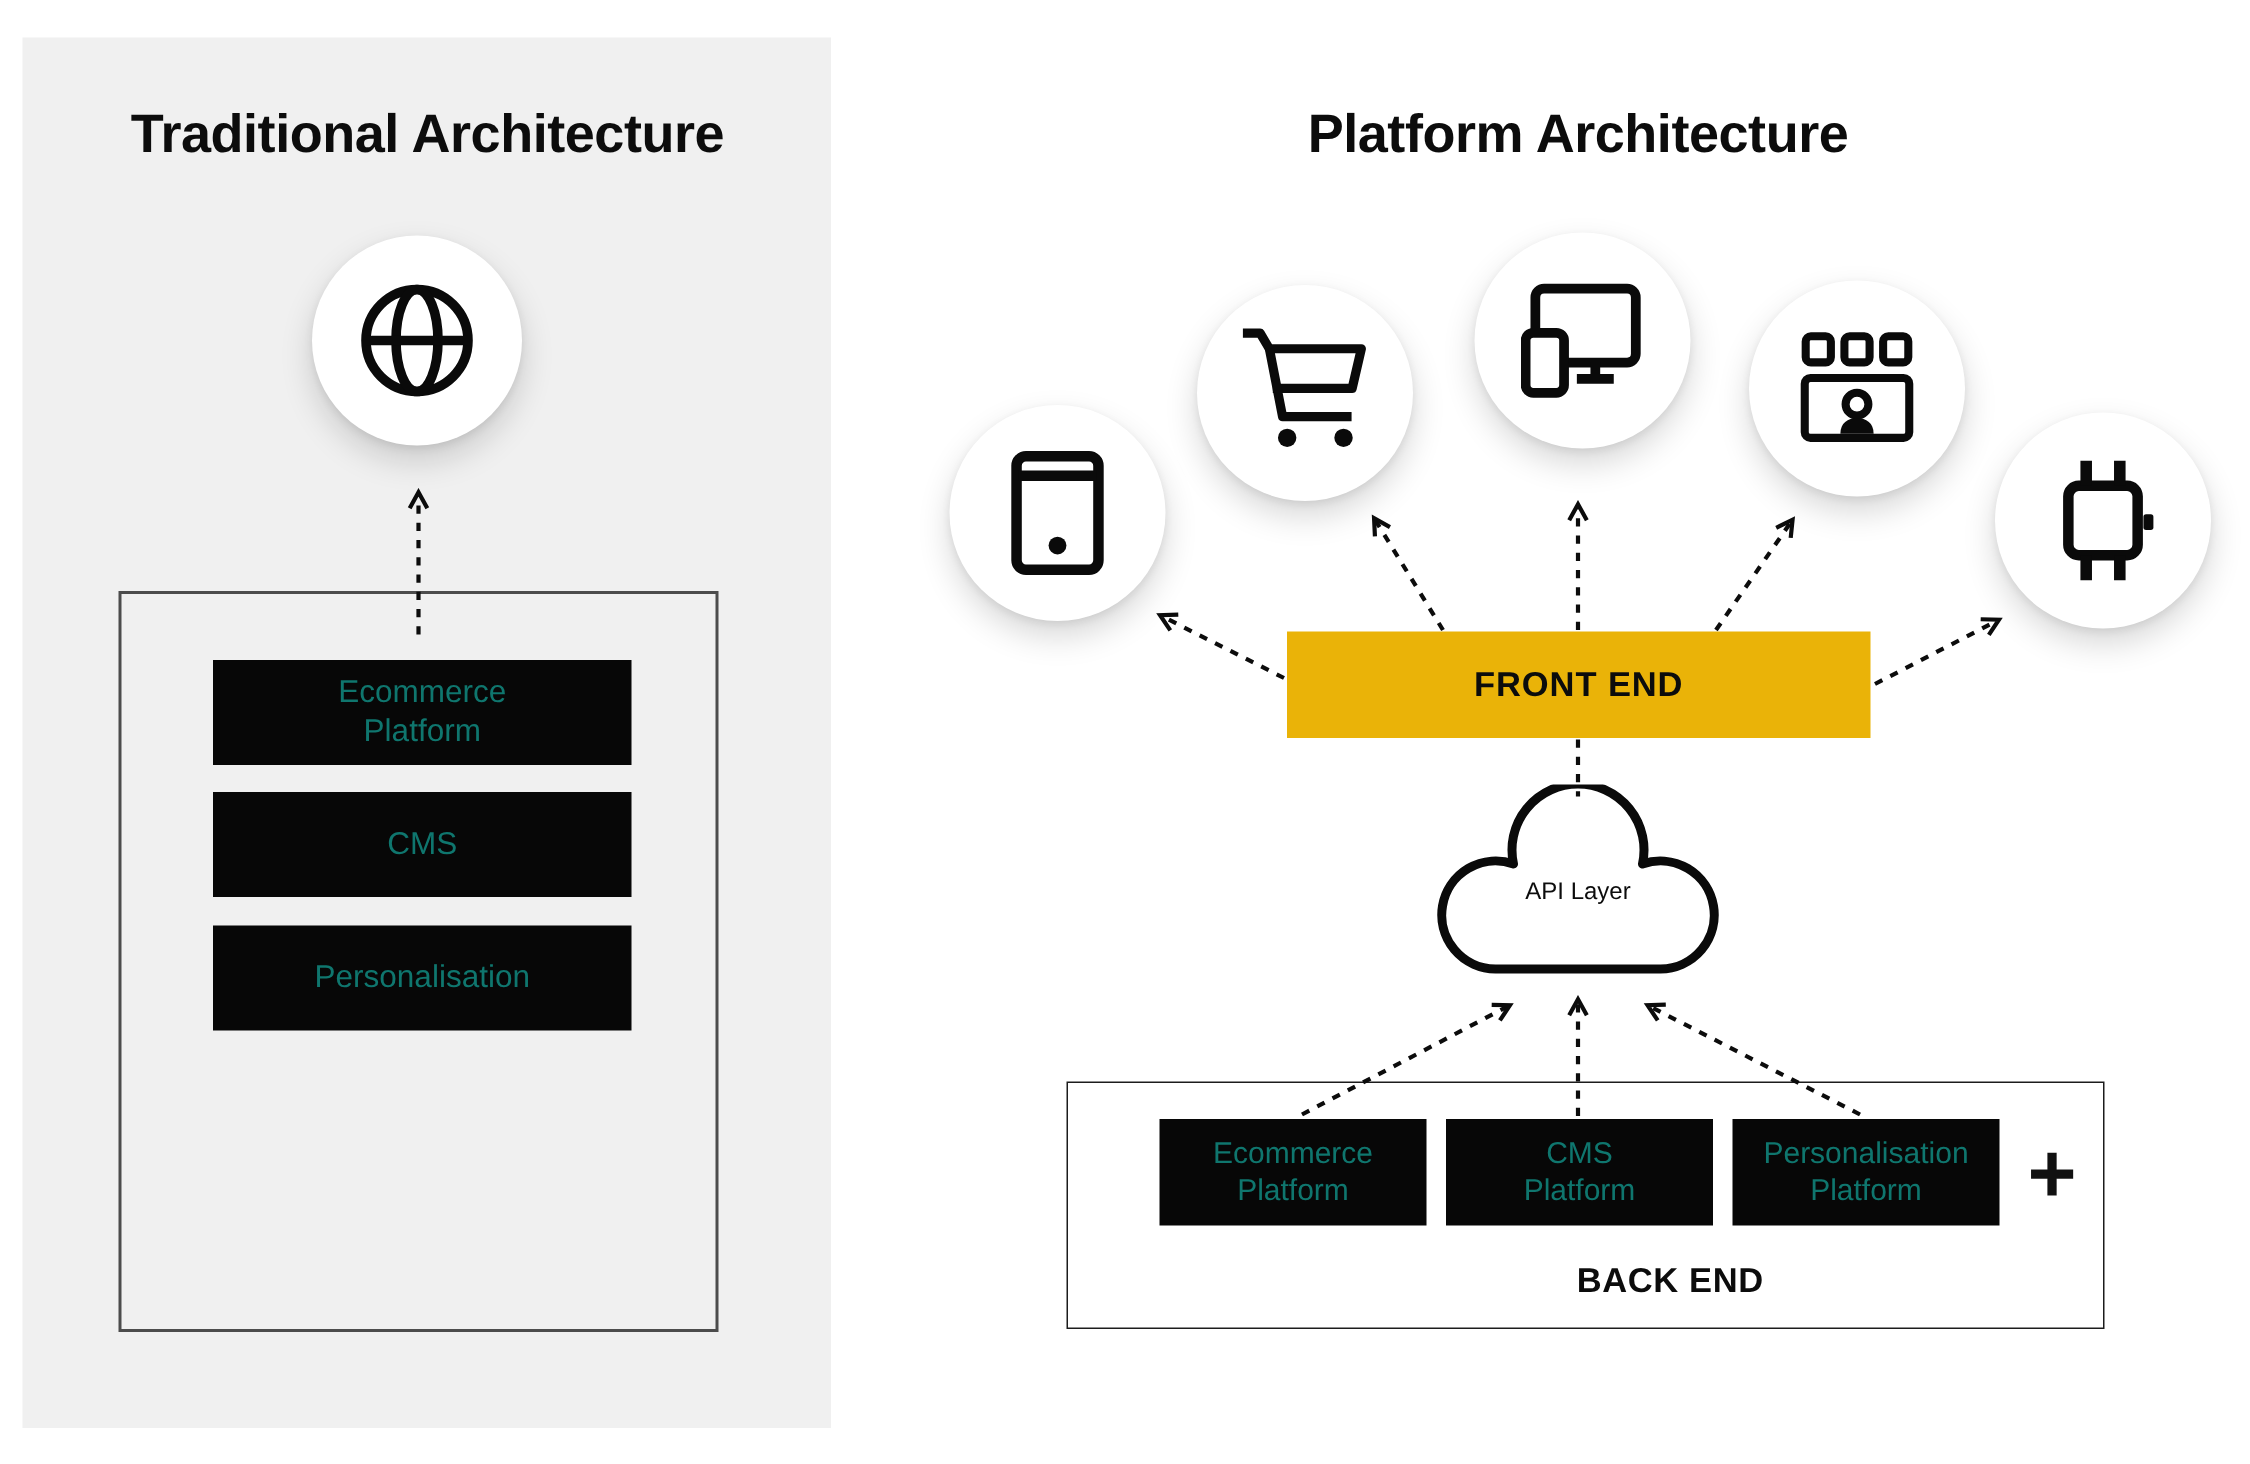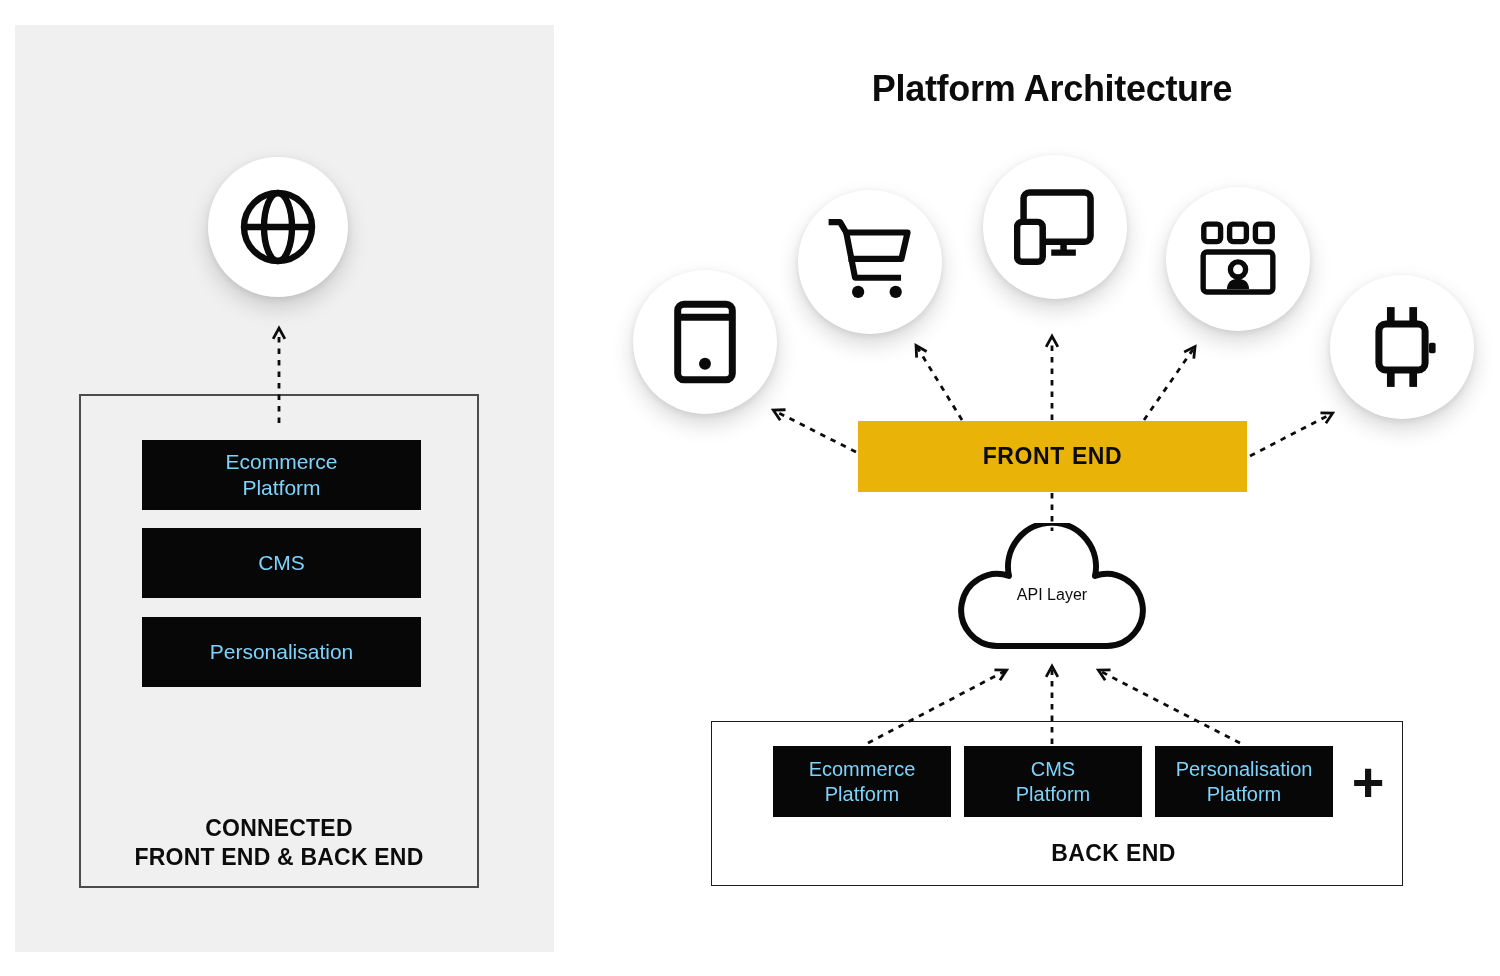--- a/index.html
+++ b/index.html
@@ -15,21 +15,21 @@
   .title-left{left:15px;top:68px;width:540px;}
   .title-right{left:852px;top:68px;width:400px;}
   .circle{
     background:#ffffff;border-radius:50%;
     box-shadow:0 10px 22px rgba(0,0,0,.16),0 2px 6px rgba(0,0,0,.08);
     display:flex;align-items:center;justify-content:center;
   }
   .globe-circle{left:208px;top:157px;width:140px;height:140px;}
   .outline-box{left:79px;top:394px;width:400px;height:494px;border:2px solid #4c4c4c;background:transparent;box-sizing:border-box;}
   .black-box{
-    background:#070707;color:#7dd3fc;display:flex;align-items:center;justify-content:center;
+    background:#070707;color:#0f766e;display:flex;align-items:center;justify-content:center;
     text-align:center;font-size:21px;line-height:26px;white-space:pre-line;
   }
   .lb{left:142px;width:279px;height:70px;}
   .lb0{top:440px;} .lb1{top:528px;} .lb2{top:617px;}
   .connected-caption{
     left:79px;top:814px;width:400px;text-align:center;
     font-size:23px;font-weight:700;line-height:29px;white-space:pre-line;letter-spacing:.2px;
   }
   
   .ch-circle{width:144px;height:144px;}
@@ -56,40 +56,39 @@
   .dash{stroke:#0c0c0c;stroke-width:2.8;fill:none;stroke-dasharray:5.5 6;}
   .icon{display:block;}
 </style>
 </head>
 <body>
 
 <div class="stage">
 
   <div class="abs left-panel"></div>
 
+  <div class="abs panel-title title-left">Traditional Architecture</div>
 
   <div class="abs circle globe-circle">
     <svg class="icon" width="96" height="96" viewBox="0 0 24 24">
       <g fill="none" stroke="#0a0a0a" stroke-width="1.6">
         <circle cx="12" cy="12" r="8.5"></circle>
         <ellipse cx="12" cy="12" rx="3.5" ry="8.5"></ellipse>
         <line x1="3.5" y1="12" x2="20.5" y2="12"></line>
       </g>
     </svg>
   </div>
 
   <div class="abs outline-box"></div>
 
   <div class="abs black-box lb lb0">Ecommerce
 Platform</div>
   <div class="abs black-box lb lb1">CMS</div>
   <div class="abs black-box lb lb2">Personalisation</div>
 
-  <div class="abs connected-caption">CONNECTED
-FRONT END &amp; BACK END</div>
 
   <div class="abs panel-title title-right">Platform Architecture</div>
 
   <div class="abs circle ch-circle ch0">
     <svg class="icon" width="84" height="84" viewBox="0 0 24 24">
       <g fill="none" stroke="#0a0a0a" stroke-width="2">
         <rect x="4.2" y="1.2" width="15.6" height="21.6" rx="1.8"></rect>
         <line x1="4.6" y1="4.9" x2="19.4" y2="4.9"></line>
       </g>
       <circle cx="12" cy="18.2" r="1.7" fill="#0a0a0a"></circle>

